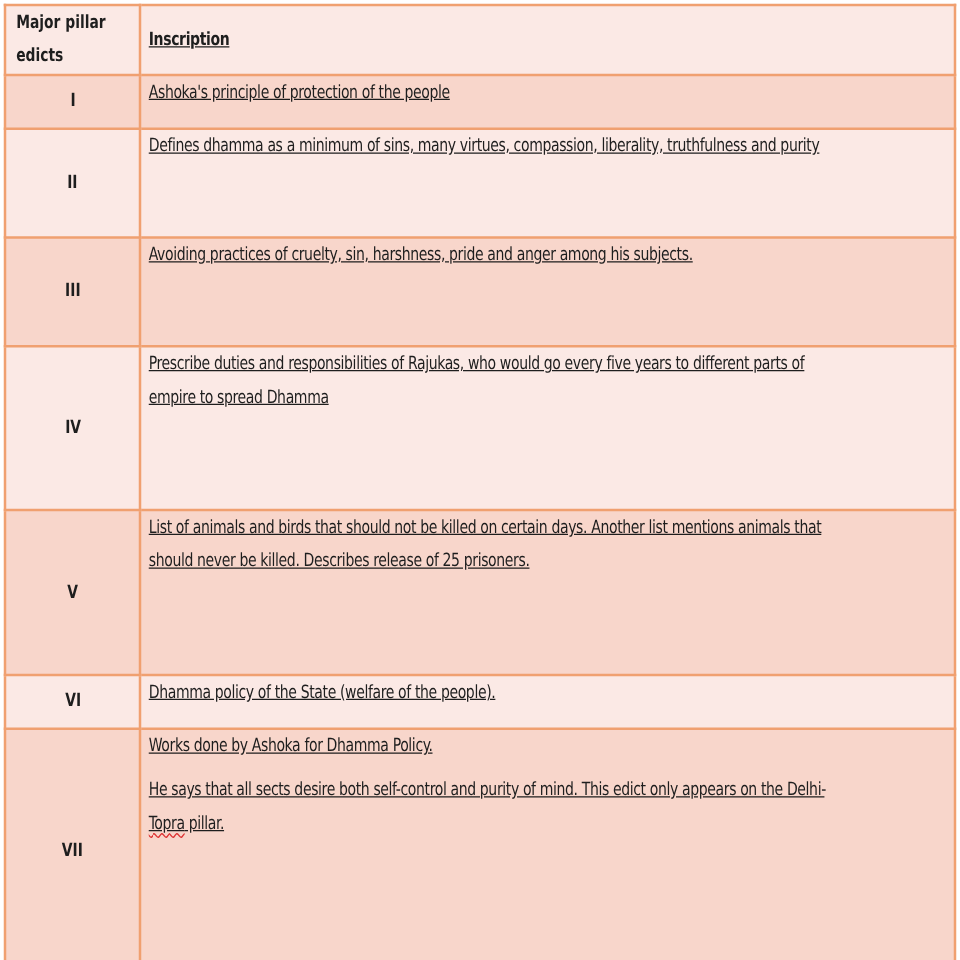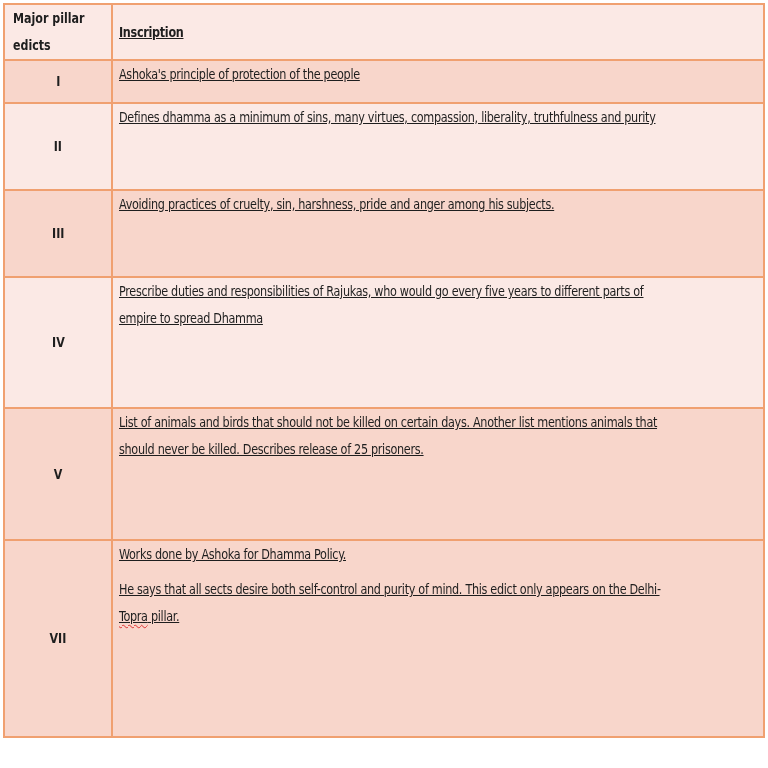--- a/index.html
+++ b/index.html
@@ -64,20 +64,26 @@
     <td class="col-txt">
           <span class="txt">Prescribe duties and responsibilities of Rajukas, who would go every five years to different parts of empire to spread Dhamma</span>
         </td>
   </tr>
   <tr class="dark" style="height:132px">
     <td class="col-num"><span class="num">V</span></td>
     <td class="col-txt">
           <span class="txt">List of animals and birds that should not be killed on certain days. Another list mentions animals that should never be killed. Describes release of 25 prisoners.</span>
         </td>
   </tr>
+  <tr class="light" style="height:43px">
+    <td class="col-num"><span class="num">VI</span></td>
+    <td class="col-txt">
+          <span class="txt">Dhamma policy of the State (welfare of the people).</span>
+        </td>
+  </tr>
   <tr class="dark" style="height:197px">
     <td class="col-num"><span class="num">VII</span></td>
     <td class="col-txt">
       <span class="txt">
         <span class="para" style="display:block">Works done by Ashoka for Dhamma Policy.</span>
         <span class="para" style="display:block"><span>He says that all sects desire both self-control and purity of mind. This edict only appears on the Delhi-</span><span class="squiggle">Topra</span><span> pillar.</span></span>
       </span>
     </td>
   </tr>
 </tbody>

